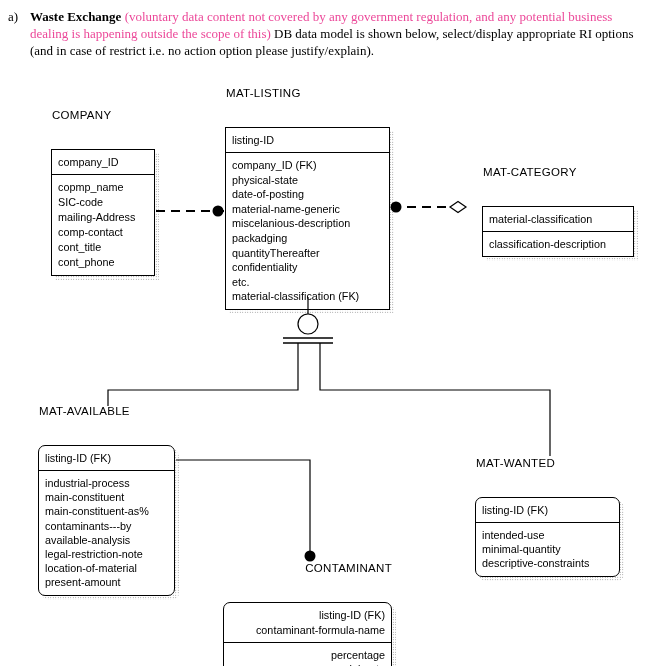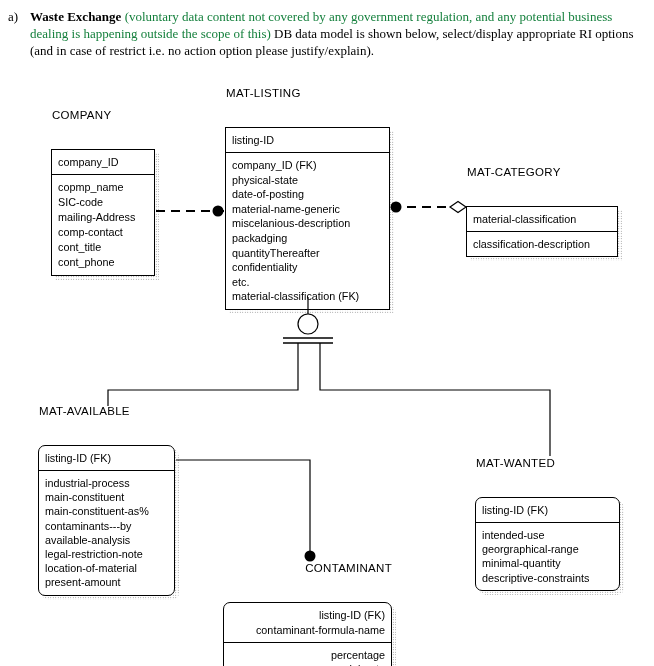--- a/index.html
+++ b/index.html
@@ -45,21 +45,21 @@
   .dash{stroke-width:2;stroke-dasharray:9 6;}
   .dot{fill:#000;stroke:none;}
   .openshape{fill:#fff;stroke:#000;stroke-width:1.2;}
   .bar{stroke:#3a3a3a;stroke-width:1.6;}
 </style>
 </head>
 <body>
 
 <div class="header">
   <span class="marker">a)</span>
-  <div class="htext"><b>Waste Exchange</b> <span style="color: #15803d;">(voluntary data content not covered by any government regulation, and any potential business dealing is happening outside the scope of this)</span><span> DB data model is shown below, select/display appropriate RI options (and in case of restrict i.e. no action option please justify/explain).</span></div>
+  <div class="htext"><b>Waste Exchange</b> <span style="color: #ec4899;">(voluntary data content not covered by any government regulation, and any potential business dealing is happening outside the scope of this)</span><span> DB data model is shown below, select/display appropriate RI options (and in case of restrict i.e. no action option please justify/explain).</span></div>
 </div>
 
 <div class="entity e-company" style="left:51px;top:109px;width:104px;">
   <div class="entity-label">COMPANY</div>
   <div class="entity-box">
     <div class="shadow"></div>
     <div class="inner">
       <div class="key-section">
           <div class="row">company_ID</div>
         </div>
@@ -92,21 +92,21 @@
           <div class="row">packadging</div>
           <div class="row">quantityThereafter</div>
           <div class="row">confidentiality</div>
           <div class="row">etc.</div>
           <div class="row">material-classification (FK)</div>
         </div>
     </div>
   </div>
 </div>
 
-<div class="entity" style="left:466px;top:166px;width:152px;">
+<div class="entity" style="left:482px;top:166px;width:152px;">
   <div class="entity-label">MAT-CATEGORY</div>
   <div class="entity-box">
     <div class="shadow"></div>
     <div class="inner">
       <div class="key-section">
           <div class="row">material-classification</div>
         </div>
       <div class="attr-section">
           <div class="row">classification-description</div>
         </div>
@@ -139,21 +139,20 @@
 <div class="entity rounded" style="left:475px;top:457px;width:145px;">
   <div class="entity-label">MAT-WANTED</div>
   <div class="entity-box">
     <div class="shadow"></div>
     <div class="inner">
       <div class="key-section">
           <div class="row">listing-ID (FK)</div>
         </div>
       <div class="attr-section">
           <div class="row">intended-use</div>
-          <div class="row">georgraphical-range</div>
           <div class="row">minimal-quantity</div>
           <div class="row">descriptive-constraints</div>
         </div>
     </div>
   </div>
 </div>
 
 <div class="entity rounded" style="left:223px;top:562px;width:169px;text-align:right;">
   <div class="entity-label">CONTAMINANT</div>
   <div class="entity-box">

